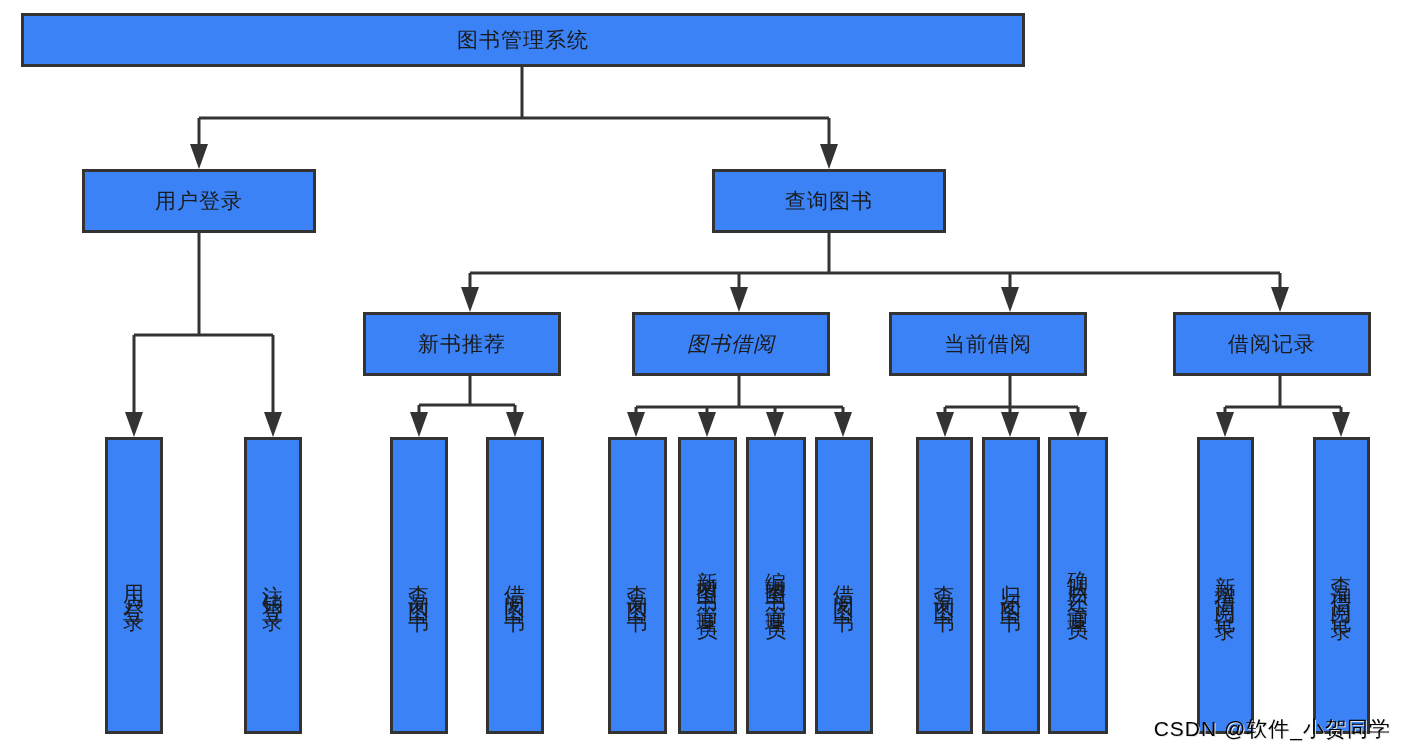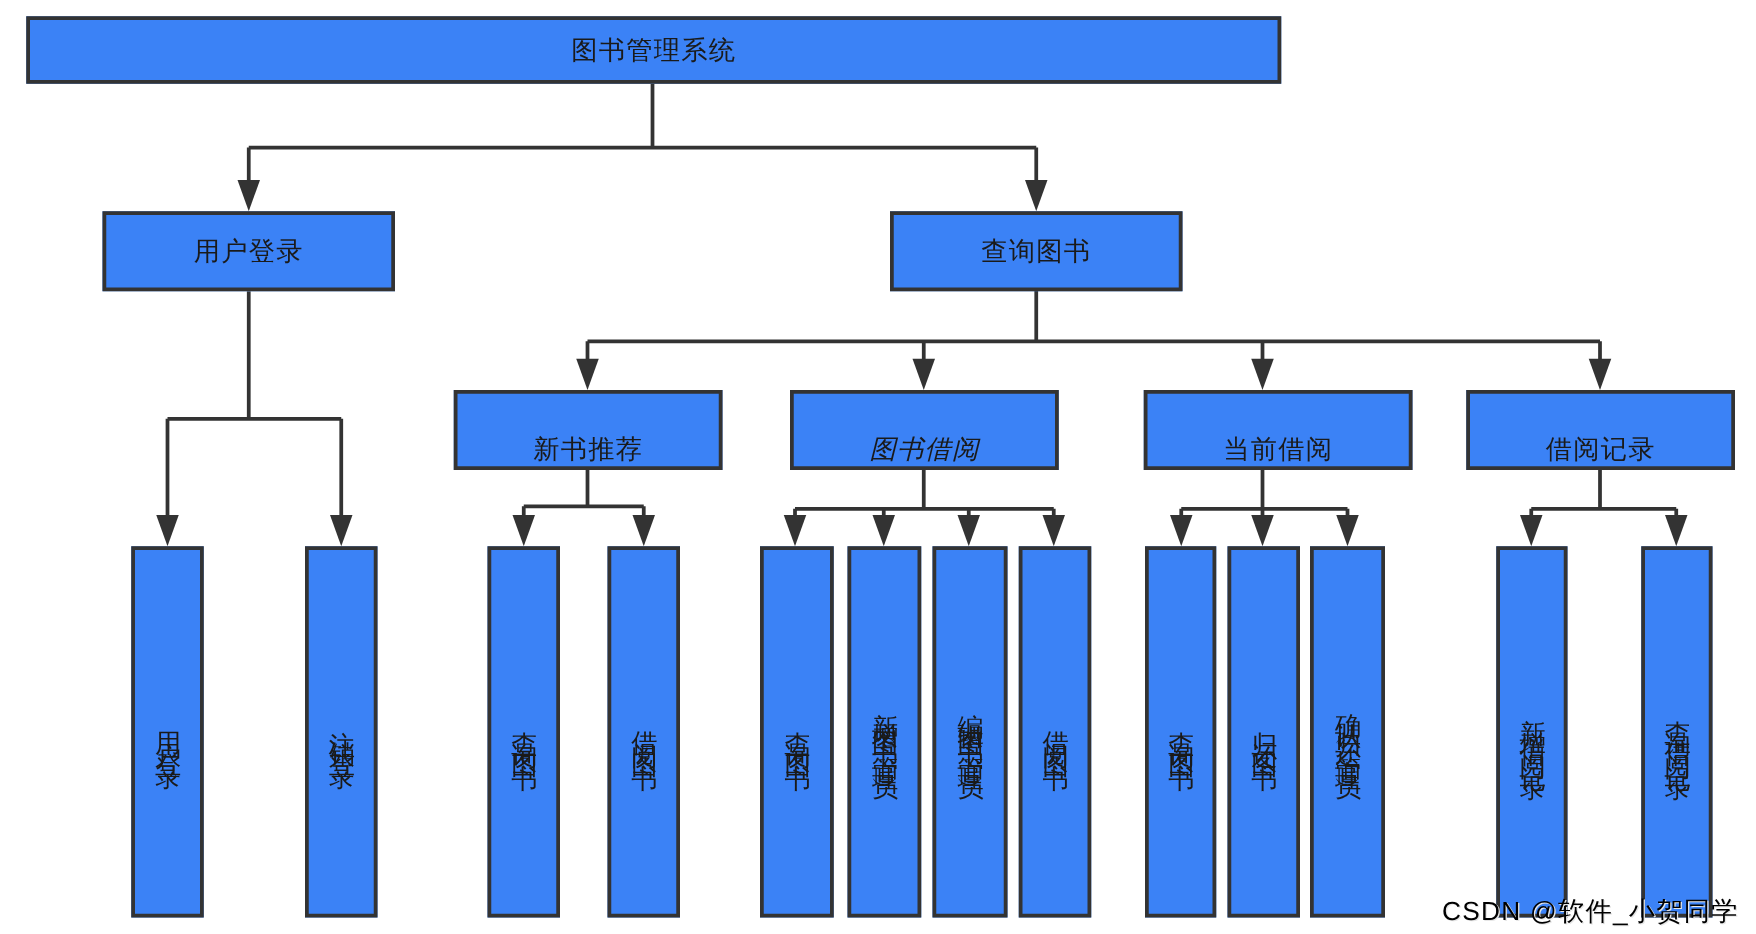--- a/index.html
+++ b/index.html
@@ -37,21 +37,21 @@
     letter-spacing: 1px;
     white-space: nowrap;
   }
   .root-node {
     left: 21px; top: 13px; width: 1004px; height: 54px;
   }
   .l2-node {
     top: 169px; width: 234px; height: 64px;
   }
   .l3-node {
-    top: 312px; width: 215px; height: 64px; align-items: flex-end;
+    top: 312px; width: 198px; height: 64px;
   }
   .leaf {
     top: 437px; height: 297px;
   }
   .leaf .vtext {
     writing-mode: vertical-rl;
     text-orientation: mixed;
     font-size: 21px;
     letter-spacing: 9px;
     line-height: 1;
@@ -147,21 +147,21 @@
   <div class="node hnode l2-node" style="left:712px;">
     <span>查询图书</span>
   </div>
 
   <div class="node hnode l3-node" style="left:363px;">
     <span>新书推荐</span>
   </div>
   <div class="node hnode l3-node" style="left:632px;font-style:italic;">
     <span>图书借阅</span>
   </div>
-  <div class="node hnode l3-node" style="left:915px;font-family:Liberation Mono, monospace;">
+  <div class="node hnode l3-node" style="left:889px;font-family:Liberation Mono, monospace;">
     <span>当前借阅</span>
   </div>
   <div class="node hnode l3-node" style="left:1173px;">
     <span>借阅记录</span>
   </div>
 
   <div class="node leaf" style="left:105px;width:58px;">
     <span class="vtext">用户登录</span>
   </div>
   <div class="node leaf" style="left:244px;width:58px;">

